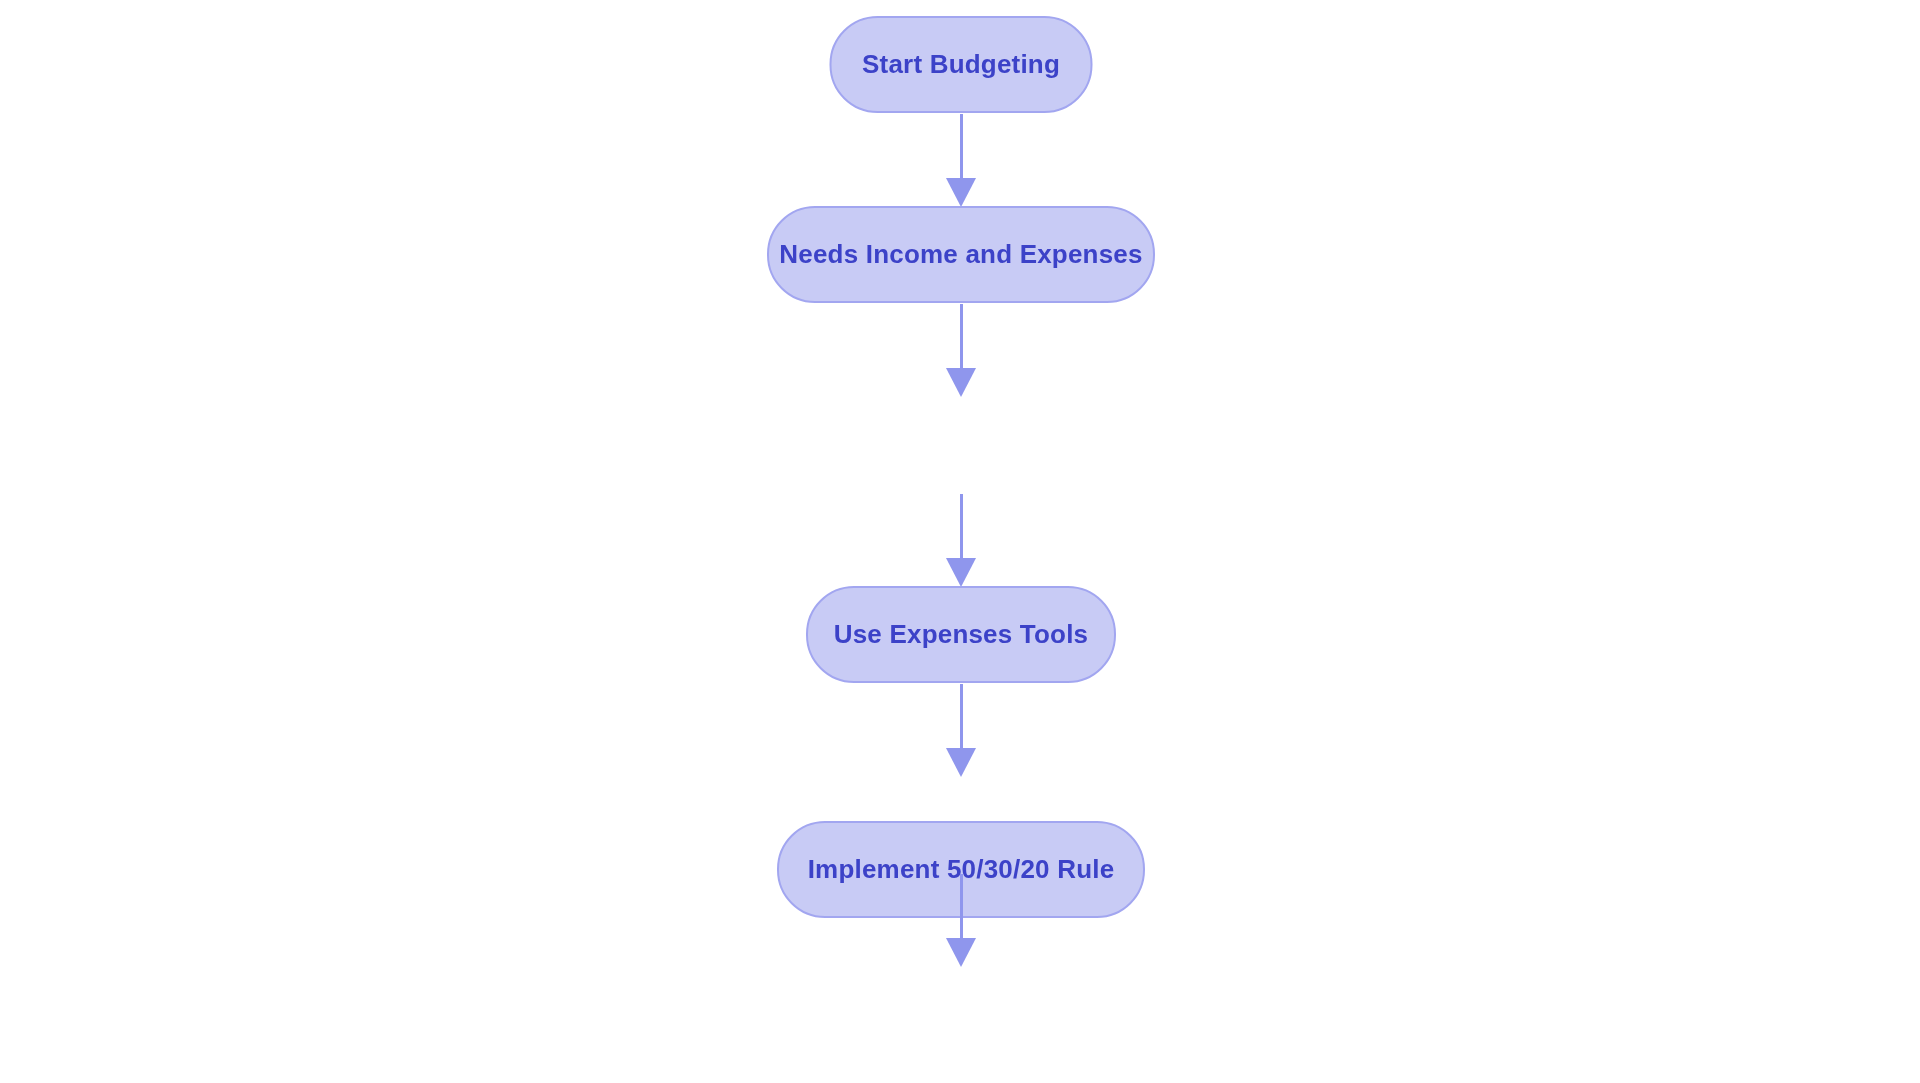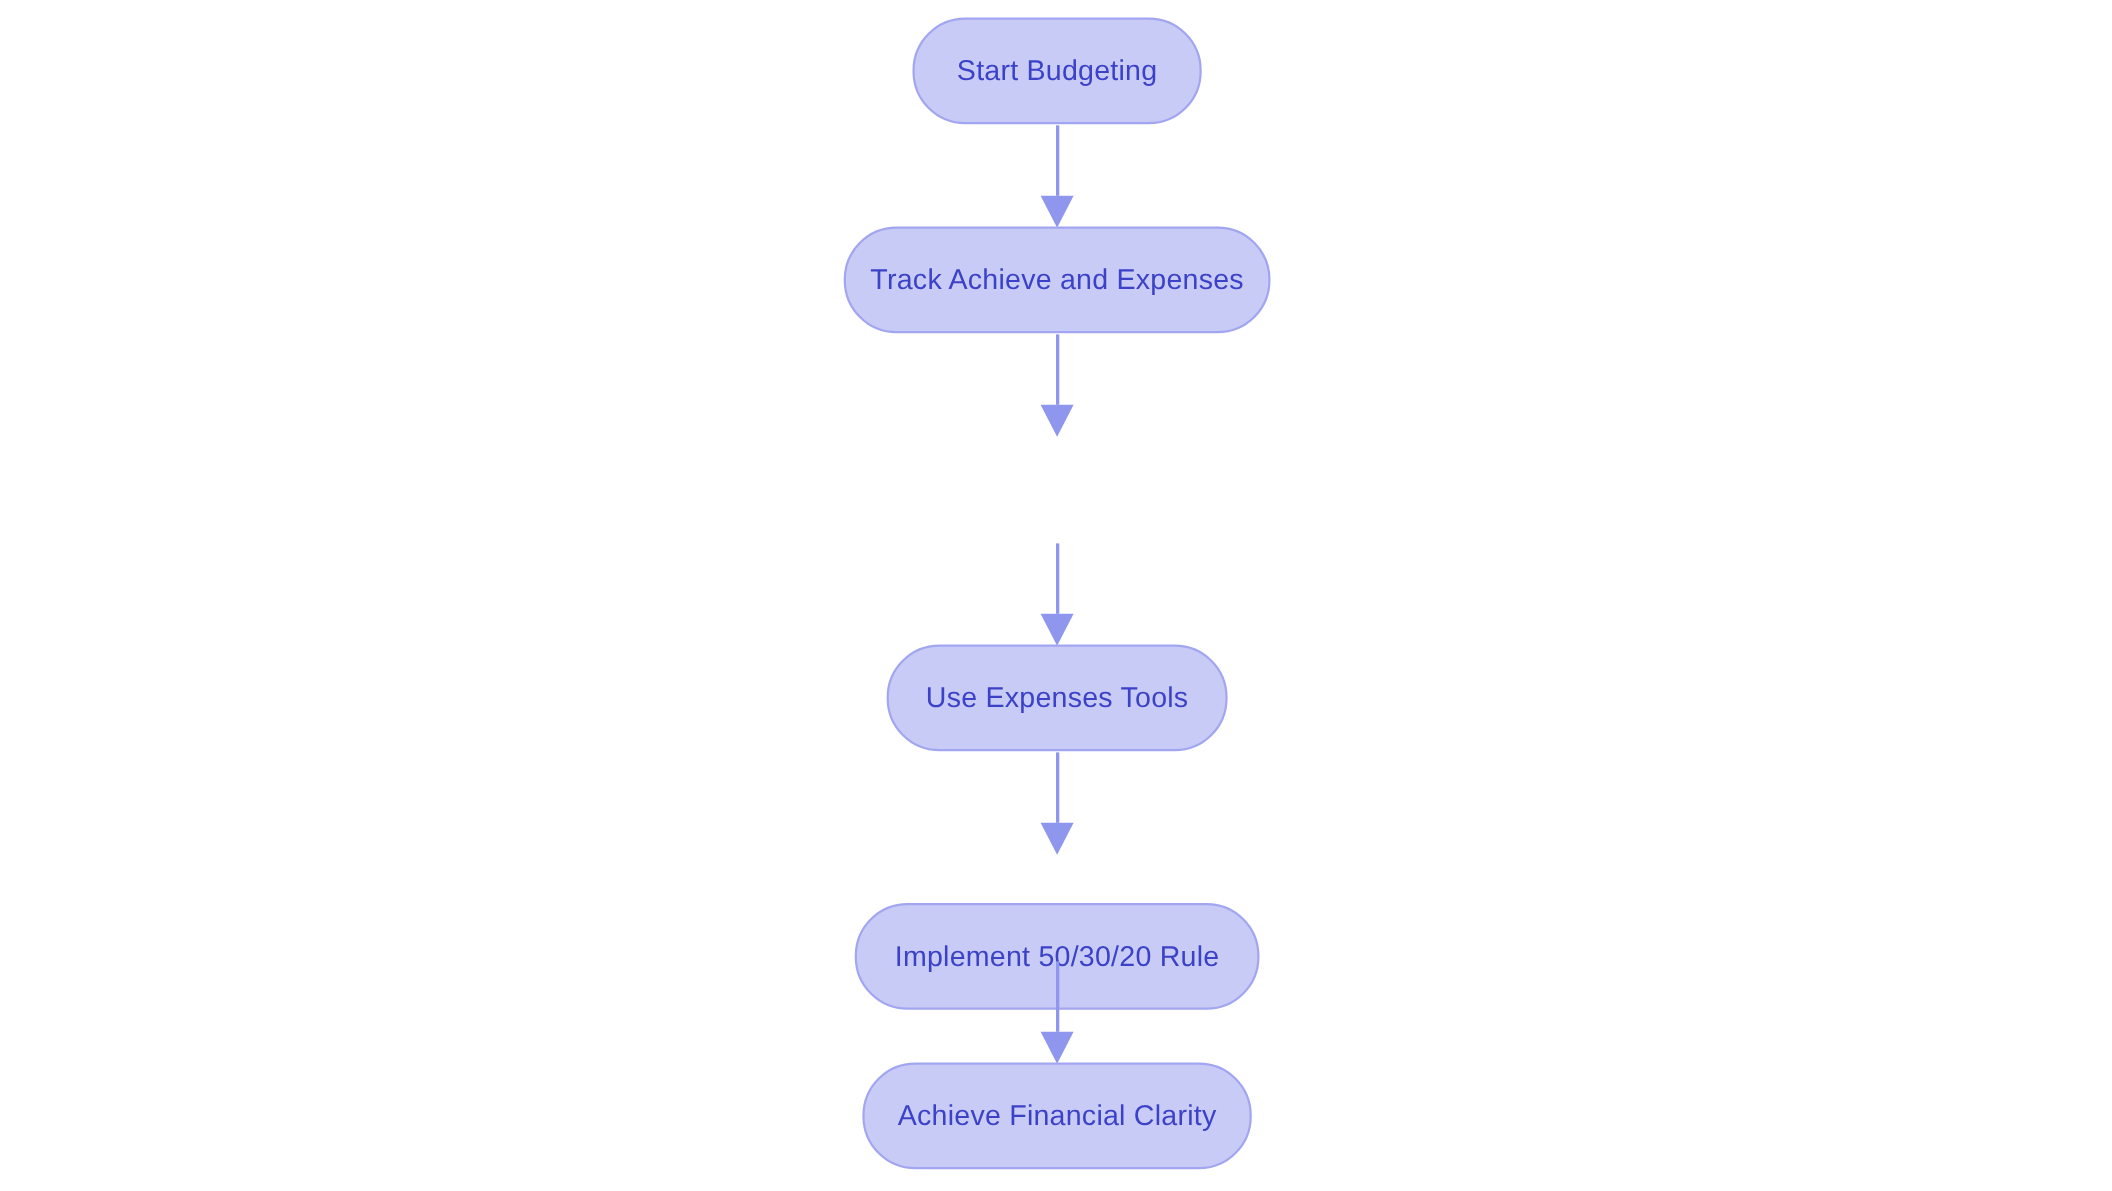--- a/index.html
+++ b/index.html
@@ -27,21 +27,21 @@
     border-radius: 48px;
     background: var(--node-fill);
     border: 2px solid var(--node-border);
     display: flex;
     align-items: center;
     justify-content: center;
   }
   .node-label {
     color: var(--node-text);
     font-size: 26px;
-    font-weight: 400;
+    font-weight: 700;
     letter-spacing: 0.2px;
     white-space: nowrap;
     text-align: center;
   }
   .arrow {
     position: absolute;
     left: 961px;
     transform: translateX(-50%);
     display: flex;
     flex-direction: column;
@@ -68,21 +68,21 @@
   <div class="node" style="top:16px; width:263px;">
     <span class="node-label">Start Budgeting</span>
   </div>
 
   <div class="arrow" style="top:114px;">
     <div class="arrow-line"></div>
     <div class="arrow-head"></div>
   </div>
 
   <div class="node" style="top:206px; width:388px;">
-    <span class="node-label">Track Achieve and Expenses</span>
+    <span class="node-label">Needs Income and Expenses</span>
   </div>
 
   <div class="arrow" style="top:304px;">
     <div class="arrow-line"></div>
     <div class="arrow-head"></div>
   </div>
 
 
   <div class="arrow" style="top:494px;">
     <div class="arrow-line"></div>
@@ -100,17 +100,14 @@
 
   <div class="node" style="top:776px; width:368px;margin-top:45px;">
     <span class="node-label">Implement 50/30/20 Rule</span>
   </div>
 
   <div class="arrow" style="top:874px;">
     <div class="arrow-line"></div>
     <div class="arrow-head"></div>
   </div>
 
-  <div class="node" style="top:966px; width:354px;">
-    <span class="node-label">Achieve Financial Clarity</span>
-  </div>
 
 </div>
 
 </body></html>

